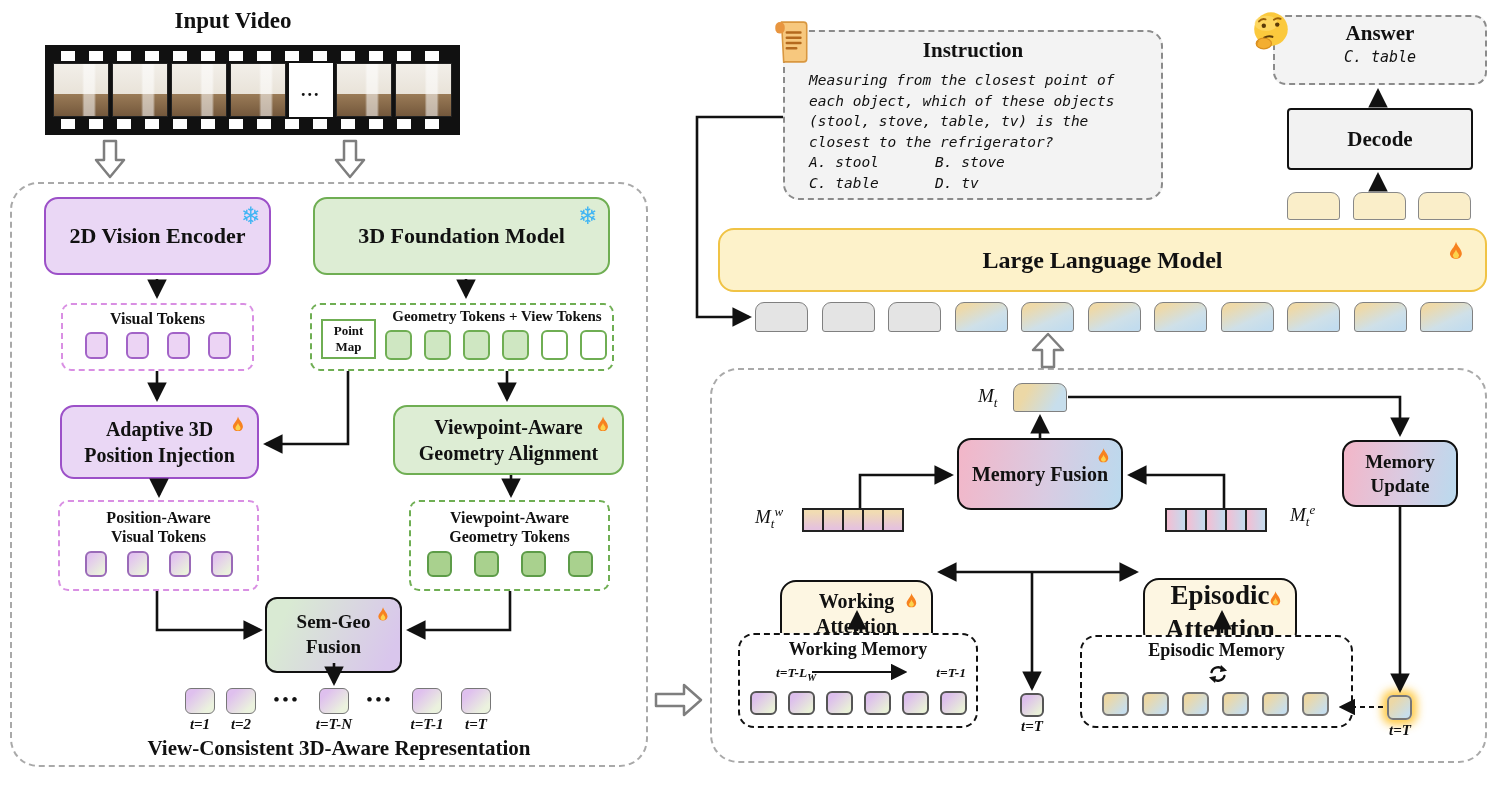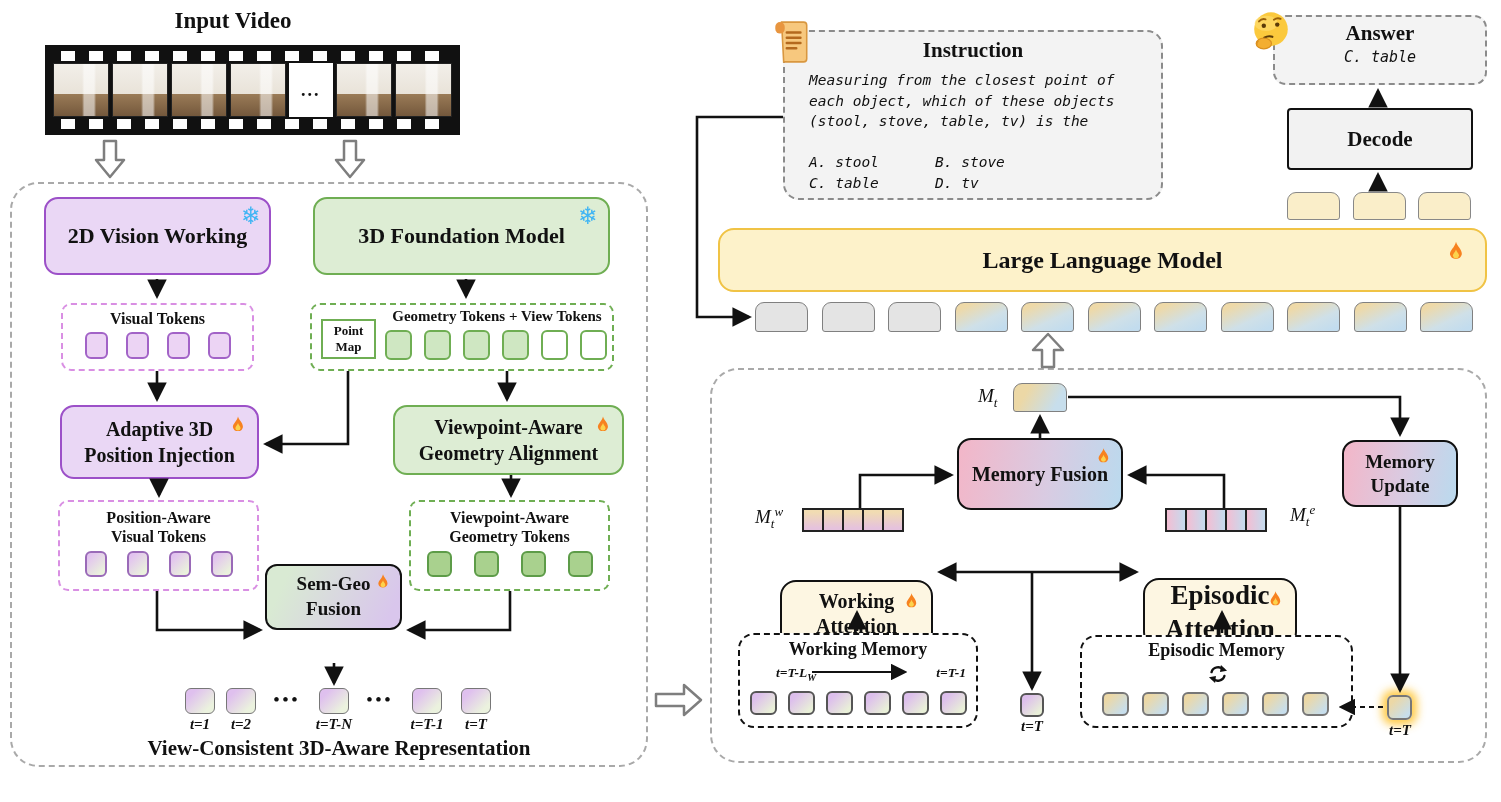--- a/index.html
+++ b/index.html
@@ -98,21 +98,21 @@
           <span class="frame"></span>
           <span class="frame"></span>
         </div>
     </div>
     <div class="holes"></div>
   </div>
 
   <div class="abs dash-gray" style="left:10px;top:182px;width:638px;height:585px;"></div>
 
   <div class="abs bx-purple ctr hd" style="left:44px;top:197px;width:227px;height:78px;font-size:22px;">
-    <span>2D Vision Working</span>
+    <span>2D Vision Encoder</span>
     <span class="snow" style="right:8px;top:5px;">❄</span>
   </div>
 
   <div class="abs bx-green ctr hd" style="left:313px;top:197px;width:297px;height:78px;font-size:22px;">
     <span>3D Foundation Model</span>
     <span class="snow" style="right:10px;top:5px;">❄</span>
   </div>
 
   <div class="abs dash-purple col" style="left:61px;top:303px;width:193px;height:68px;justify-content:flex-start;padding-top:5px;">
     <div class="hd" style="font-size:16px;">Visual Tokens</div>
@@ -179,21 +179,21 @@
         <div>Geometry Tokens</div>
     </div>
     <div class="trow" style="gap:22px;margin-top:5px;">
         <span class="tk tk-sg"></span>
         <span class="tk tk-sg"></span>
         <span class="tk tk-sg"></span>
         <span class="tk tk-sg"></span>
       </div>
   </div>
 
-  <div class="abs bx-semgeo col hd" style="left:265px;top:564px;width:137px;height:66px;font-size:19px;line-height:1.3;">
+  <div class="abs bx-semgeo col hd" style="left:265px;top:597px;width:137px;height:76px;font-size:19px;line-height:1.3;">
     <span>Sem-Geo</span>
     <span>Fusion</span>
     <svg class="icon" style="right:7px;top:7px;" width="20" height="20" viewBox="0 0 24 24">
         <use href="#flame"></use>
       </svg>
   </div>
 
   <span class="abs tk tk-out" style="left:185px;top:688px;"></span>
   <span class="abs tk tk-out" style="left:226px;top:688px;"></span>
   <span class="abs hd" style="left:262px;top:690px;width:50px;text-align:center;font-size:17px;letter-spacing:3px;">•••</span>
@@ -209,20 +209,21 @@
   <span class="abs ital" style="left:446px;top:716px;width:60px;text-align:center;font-size:15px;">t=T</span>
 
   <div class="abs hd" style="left:129px;top:736px;width:420px;text-align:center;font-size:21px;">View-Consistent 3D-Aware Representation</div>
 
   <div class="abs dash-fill" style="left:783px;top:30px;width:380px;height:170px;">
     <div class="hd" style="text-align:center;font-size:21px;margin-top:6px;">Instruction</div>
     <div class="mono" style="position:absolute;left:24px;top:38px;width:345px;font-size:14.5px;line-height:1.42;">
       <div>Measuring from the closest point of</div>
       <div>each object, which of these objects</div>
       <div>(stool, stove, table, tv) is the</div>
+      <div>closest to the refrigerator?</div>
     </div>
     <span class="abs mono" style="left:24px;top:122px;font-size:14.5px;">A. stool</span>
     <span class="abs mono" style="left:150px;top:122px;font-size:14.5px;">B. stove</span>
     <span class="abs mono" style="left:24px;top:143px;font-size:14.5px;">C. table</span>
     <span class="abs mono" style="left:150px;top:143px;font-size:14.5px;">D. tv</span>
   </div>
   <svg class="abs" style="left:772px;top:20px;z-index:45;" width="38" height="44" viewBox="0 0 36 42">
     <path d="M9,2 h21 a3,3 0 0 1 3,3 v32 a3,3 0 0 1 -3,3 h-19 z" fill="#f7c87e" stroke="#d9973f" stroke-width="1.5"></path>
     <rect x="3" y="2" width="9" height="11" rx="4.5" fill="#e8953f"></rect>
     <path d="M14,12 h13 M14,17 h13 M14,22 h13 M14,27 h9" stroke="#b4691e" stroke-width="2.4" stroke-linecap="round"></path>

